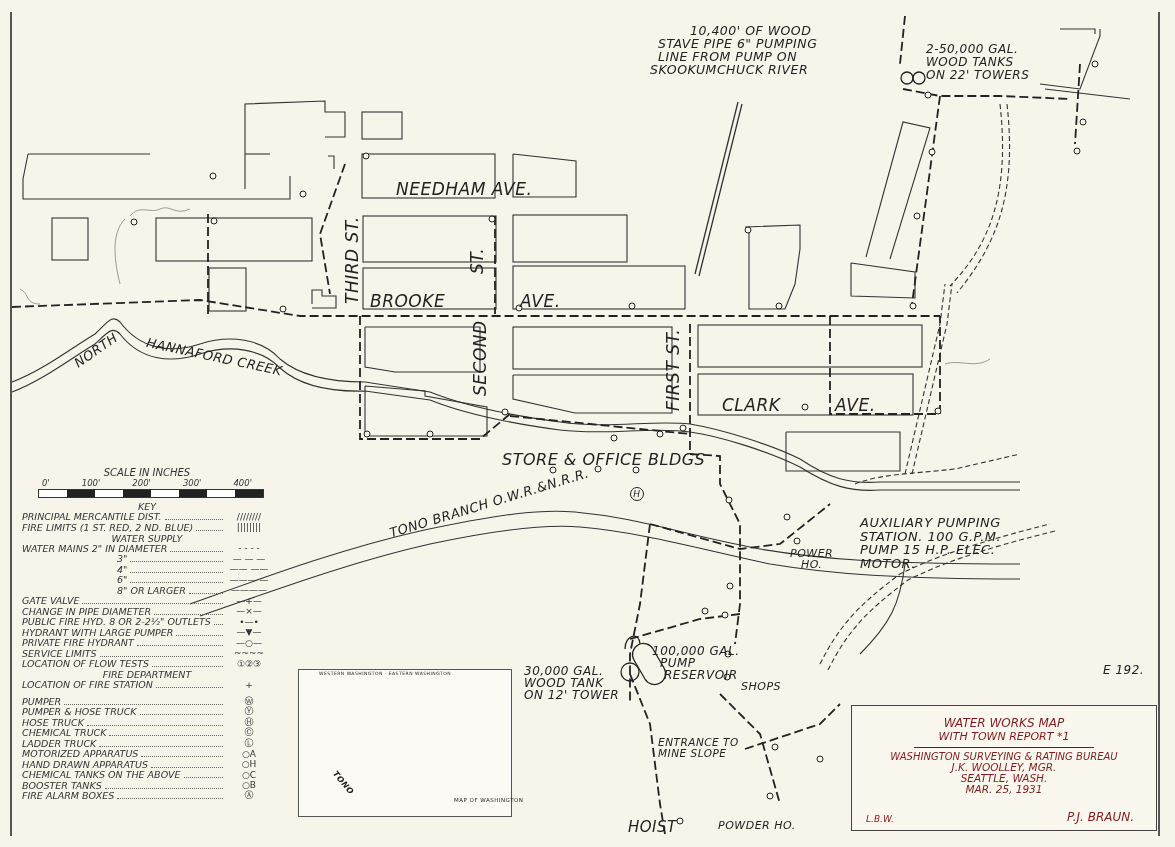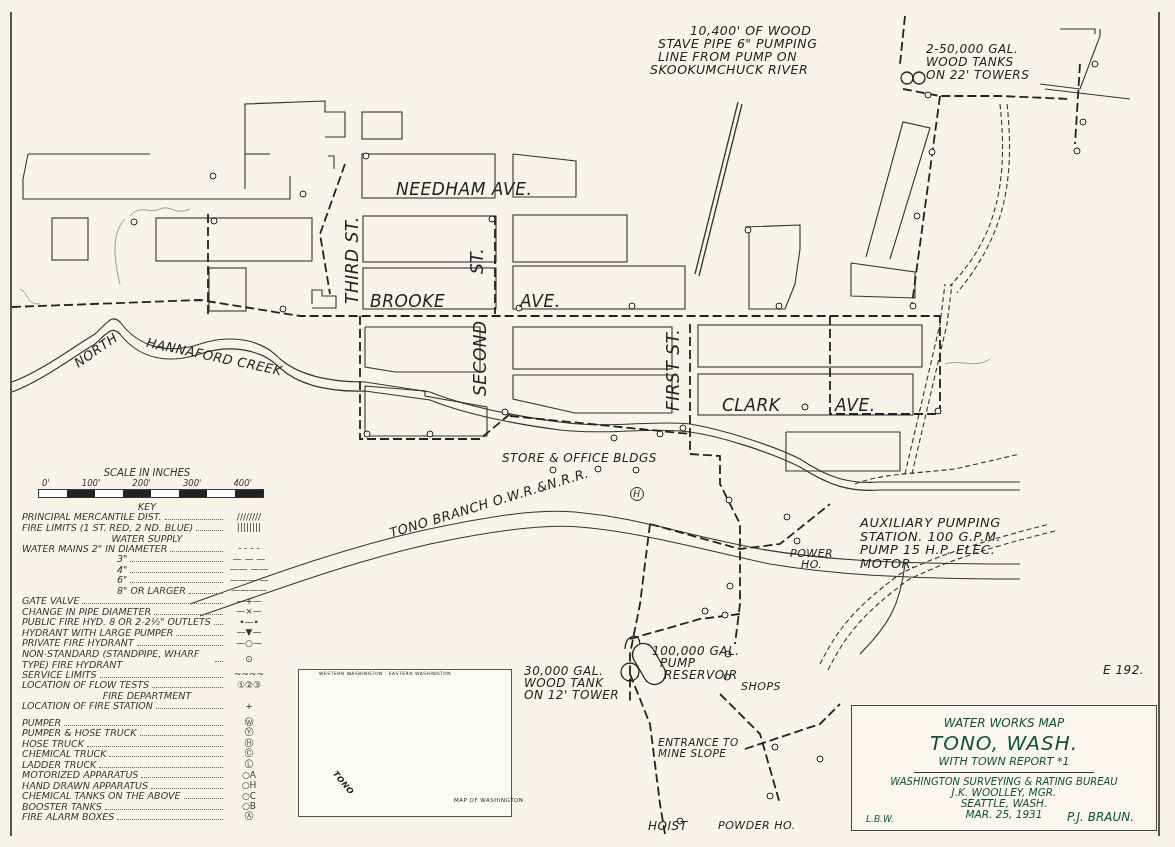--- a/index.html
+++ b/index.html
@@ -18,21 +18,21 @@
   .legend .row .dots { flex:1 1 auto; border-bottom:1px dotted #666; margin:0 3px; height:6px; }
   .legend .row .sym { flex:0 0 46px; text-align:center; font-style:normal; font-size:9px; }
   .legend .center { text-align:center; height:10.5px; }
   .legend .ind { padding-left:40px; }
   .scale-title { text-align:center; font-size:10px; }
   .scale-ticks { display:flex; justify-content:space-between; width:210px; margin-left:20px; font-size:8.5px; }
   .scale-bar { width:224px; height:7px; margin:1px 0 3px 16px; border:1px solid #333;
                background:repeating-linear-gradient(90deg,#fff 0 28px,#222 28px 56px); }
   .inset { position:absolute; left:298px; top:665px; width:212px; height:146px; border:1px solid #555; background:#fbfaf4; }
   .title-block { position:absolute; left:851px; top:701px; width:304px; height:124px; border:1.5px solid #444; background:#f9f7ee;
-                 text-align:center; font-style:italic; color:#14532d; }
+                 text-align:center; font-style:italic; color:#7f1d1d; }
   .title-block .t1 { font-size:12px; margin-top:10px; }
   .title-block .t2 { font-size:20px; margin-top:1px; letter-spacing:1px; }
   .title-block .t3 { font-size:11px; }
   .title-block hr { width:180px; border:0; border-top:1px solid #333; margin:4px auto 3px; }
   .title-block .t4 { font-size:10px; }
   .title-block .t5 { font-size:10.5px; line-height:11px; }
   .title-block .sig-left { position:absolute; left:14px; bottom:6px; font-size:9px; }
   .title-block .sig-right { position:absolute; right:22px; bottom:6px; font-size:12px; }
 </style>
 </head>
@@ -202,21 +202,21 @@
   <div class="lbl street" style="left:469px; top:270px; transform:rotate(-90deg); transform-origin:left top;">ST.</div>
   <div class="lbl street" style="left:344px; top:300px; transform:rotate(-90deg); transform-origin:left top;">THIRD ST.</div>
   <div class="lbl street" style="left:472px; top:392px; transform:rotate(-90deg); transform-origin:left top;">SECOND</div>
   <div class="lbl street" style="left:665px; top:407px; transform:rotate(-90deg); transform-origin:left top;">FIRST ST.</div>
   <div class="lbl street" style="left:722px; top:393px;">CLARK</div>
   <div class="lbl street" style="left:835px; top:393px;">AVE.</div>
 
   <div class="lbl" style="left:72px; top:355px; font-size:13px; transform:rotate(-35deg); transform-origin:left top;">NORTH</div>
   <div class="lbl" style="left:148px; top:332px; font-size:13px; transform:rotate(12deg); transform-origin:left top;">HANNAFORD CREEK</div>
   <div class="lbl" style="left:388px; top:523px; font-size:13px; transform:rotate(-17deg); transform-origin:left top;">TONO BRANCH O.W.R.&amp;N.R.R.</div>
-  <div class="lbl" style="left:502px; top:448px; font-size:12px;">STORE &amp; OFFICE BLDGS</div>
+  <div class="lbl" style="left:502px; top:448px; font-size:16px;">STORE &amp; OFFICE BLDGS</div>
   <div class="lbl" style="left:630px; top:483px; font-size:9px; border:1px solid #222; border-radius:50%; width:12px; height:12px; text-align:center; line-height:12px;">H</div>
   <div class="lbl" style="left:790px; top:544px; font-size:11px; text-align:center;">
     <div>POWER</div>
     <div>HO.</div>
   </div>
   <div class="lbl note" style="left:860px; top:512px; font-size:13px; line-height:13.5px;">
     <div>AUXILIARY PUMPING</div>
     <div>STATION. 100 G.P.M.</div>
     <div>PUMP 15 H.P. ELEC.</div>
     <div>MOTOR.</div>
@@ -229,21 +229,21 @@
   <div class="lbl note" style="left:524px; top:661px; font-size:12px; line-height:12px;">
     <div>30,000 GAL.</div>
     <div>WOOD TANK</div>
     <div>ON 12' TOWER</div>
   </div>
   <div class="lbl" style="left:741px; top:677px; font-size:11px;">SHOPS</div>
   <div class="lbl" style="left:658px; top:733px; font-size:10.5px; line-height:11px;">
     <div>ENTRANCE TO</div>
     <div>MINE SLOPE</div>
   </div>
-  <div class="lbl" style="left:628px; top:816px; font-size:12px;margin-left:20px;">HOIST</div>
+  <div class="lbl" style="left:628px; top:816px; font-size:15px;">HOIST</div>
   <div class="lbl" style="left:718px; top:816px; font-size:11px;">POWDER HO.</div>
   <div class="lbl" style="left:1103px; top:660px; font-size:12px;">E 192.</div>
 
   <div class="legend">
     <div class="scale-title">SCALE IN INCHES</div>
     <div class="scale-ticks">
       <span>0'</span>
       <span>100'</span>
       <span>200'</span>
       <span>300'</span>
@@ -305,25 +305,20 @@
     <div class="row">
         <span class="t">HYDRANT WITH LARGE PUMPER</span>
         <span class="dots"></span>
         <span class="sym">—▼—</span>
       </div>
     <div class="row">
         <span class="t">PRIVATE FIRE HYDRANT</span>
         <span class="dots"></span>
         <span class="sym">—○—</span>
       </div>
-    <div class="row" style="height:21px;">
-        <span class="t" style="white-space:normal; width:190px;">NON-STANDARD (STANDPIPE, WHARF TYPE) FIRE HYDRANT</span>
-        <span class="dots"></span>
-        <span class="sym">⊙</span>
-      </div>
     <div class="row">
         <span class="t">SERVICE LIMITS</span>
         <span class="dots"></span>
         <span class="sym">~~~~</span>
       </div>
     <div class="row">
         <span class="t">LOCATION OF FLOW TESTS</span>
         <span class="dots"></span>
         <span class="sym">①②③</span>
       </div>
@@ -387,21 +382,20 @@
   </div>
 
   <div class="inset">
     <div class="lbl" style="left:20px; top:2px; font-size:4.5px; font-style:normal;">WESTERN WASHINGTON · EASTERN WASHINGTON</div>
     <div class="lbl" style="left:38px; top:100px; font-size:8px; transform:rotate(50deg); transform-origin:left top; font-weight:bold;">TONO</div>
     <div class="lbl" style="left:155px; top:128px; font-size:5.5px; font-style:normal; text-align:center;">MAP OF WASHINGTON</div>
   </div>
 
   <div class="title-block">
     <div class="t1">WATER WORKS MAP</div>
-    <div class="t2">TONO, WASH.</div>
     <div class="t3">WITH TOWN REPORT *1</div>
     <hr>
     <div class="t4">WASHINGTON SURVEYING &amp; RATING BUREAU</div>
     <div class="t5">J.K. WOOLLEY, MGR.</div>
     <div class="t5">SEATTLE, WASH.</div>
     <div class="t5">MAR. 25, 1931</div>
     <div class="sig-left">L.B.W.</div>
     <div class="sig-right">P.J. BRAUN.</div>
   </div>
 </div>

